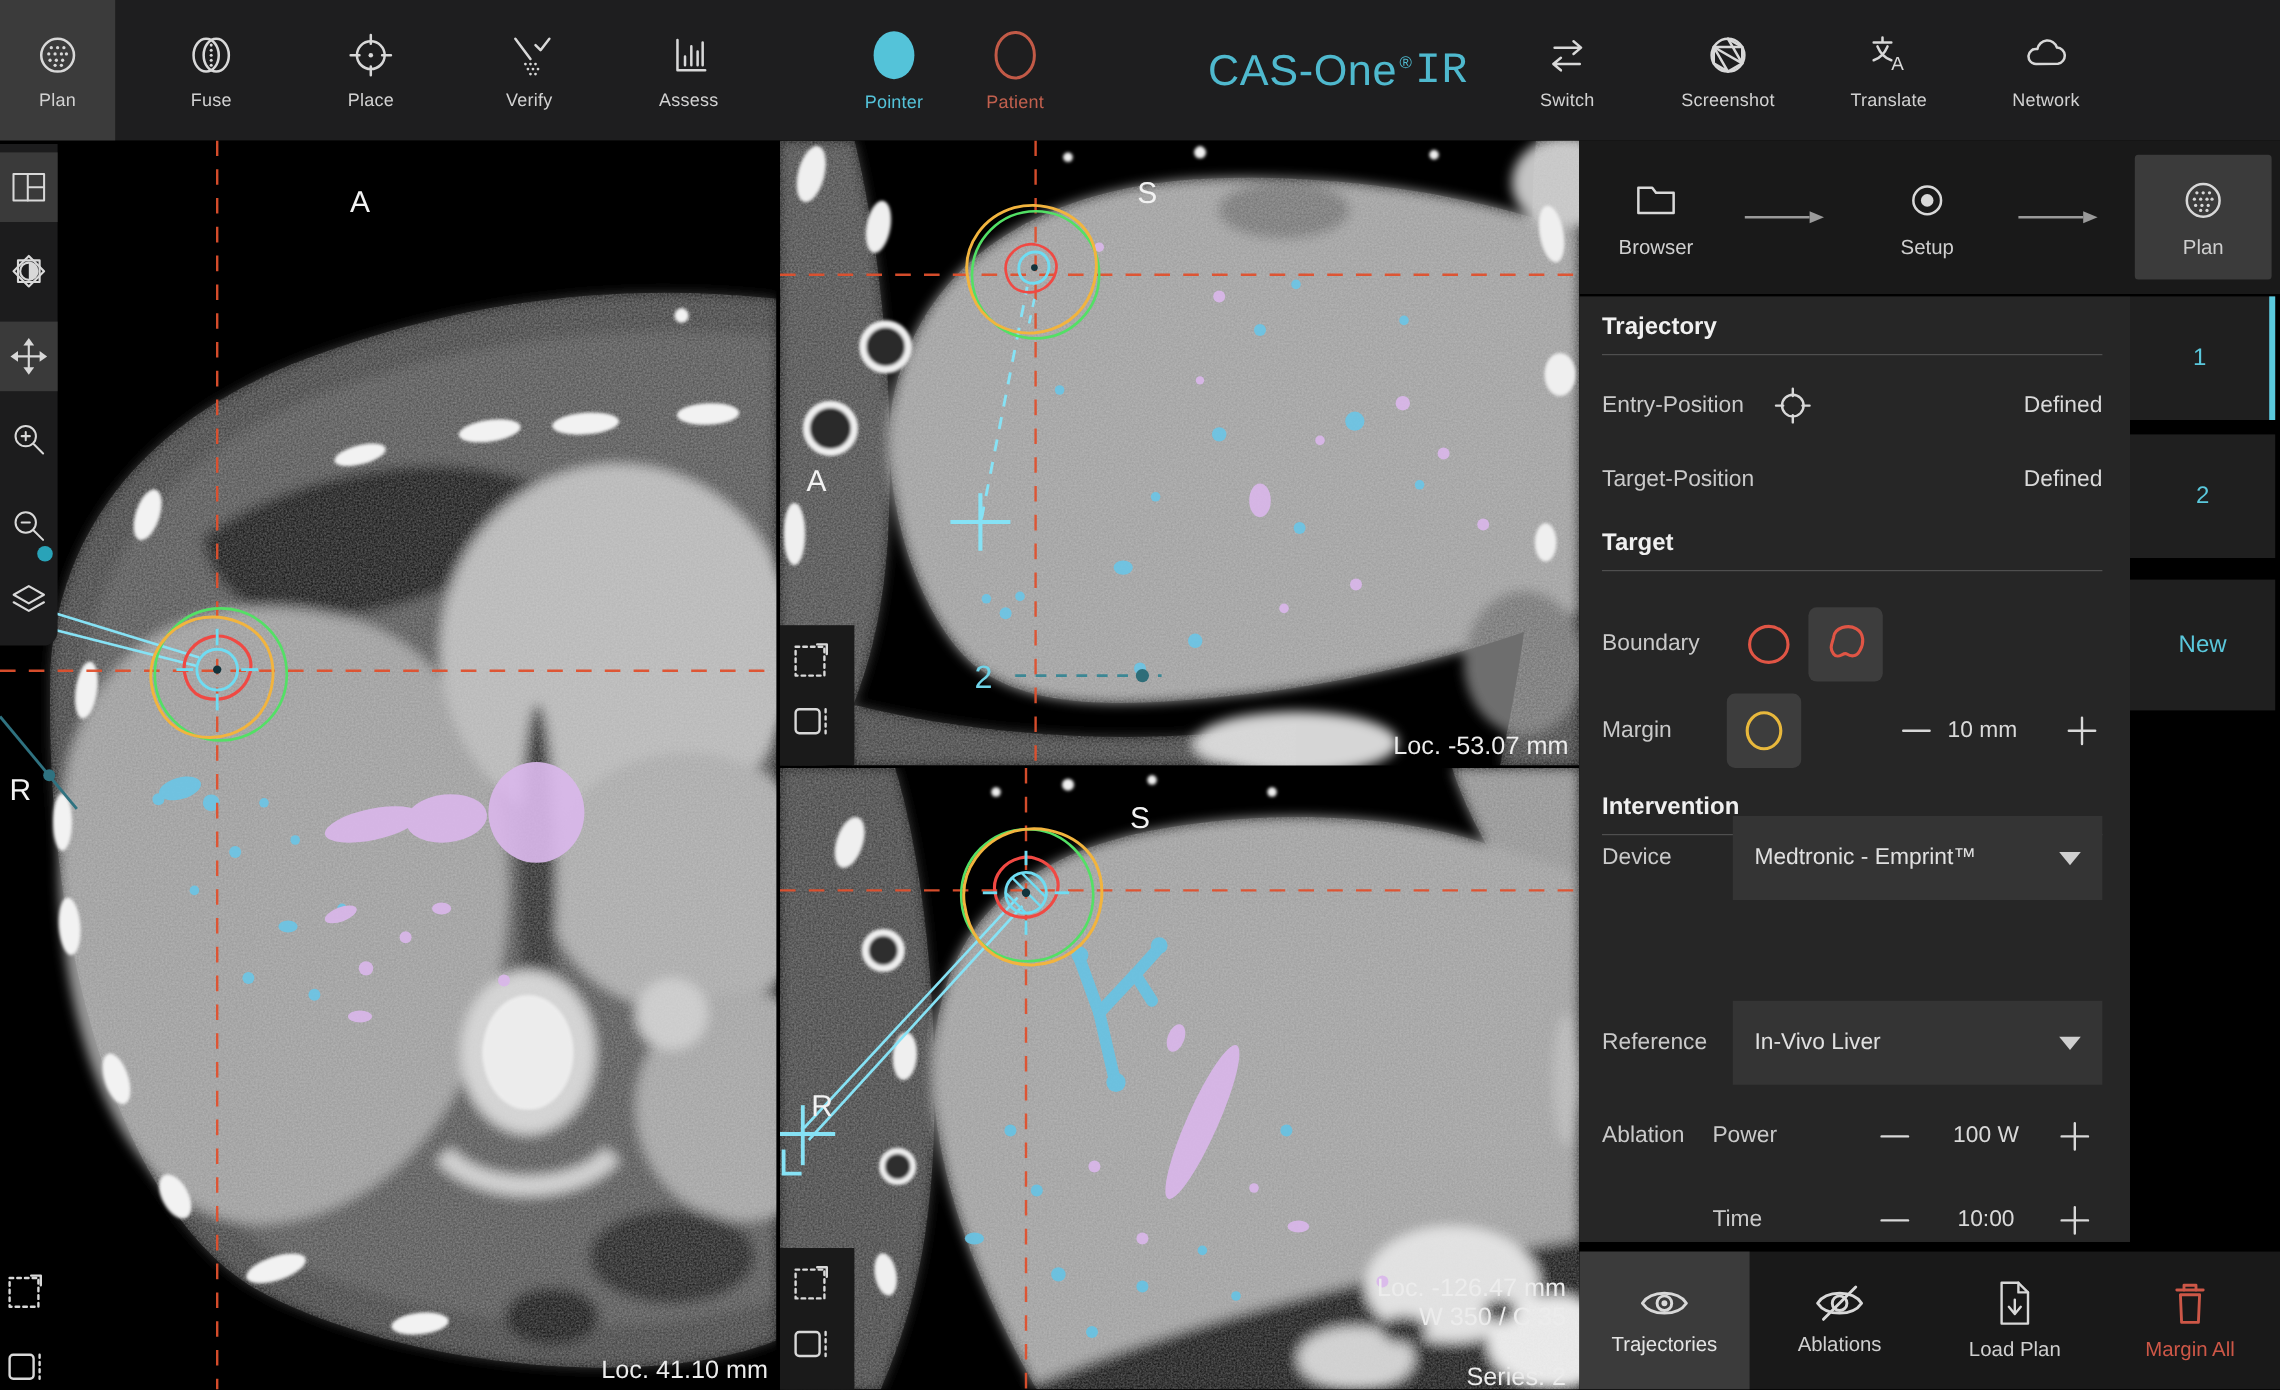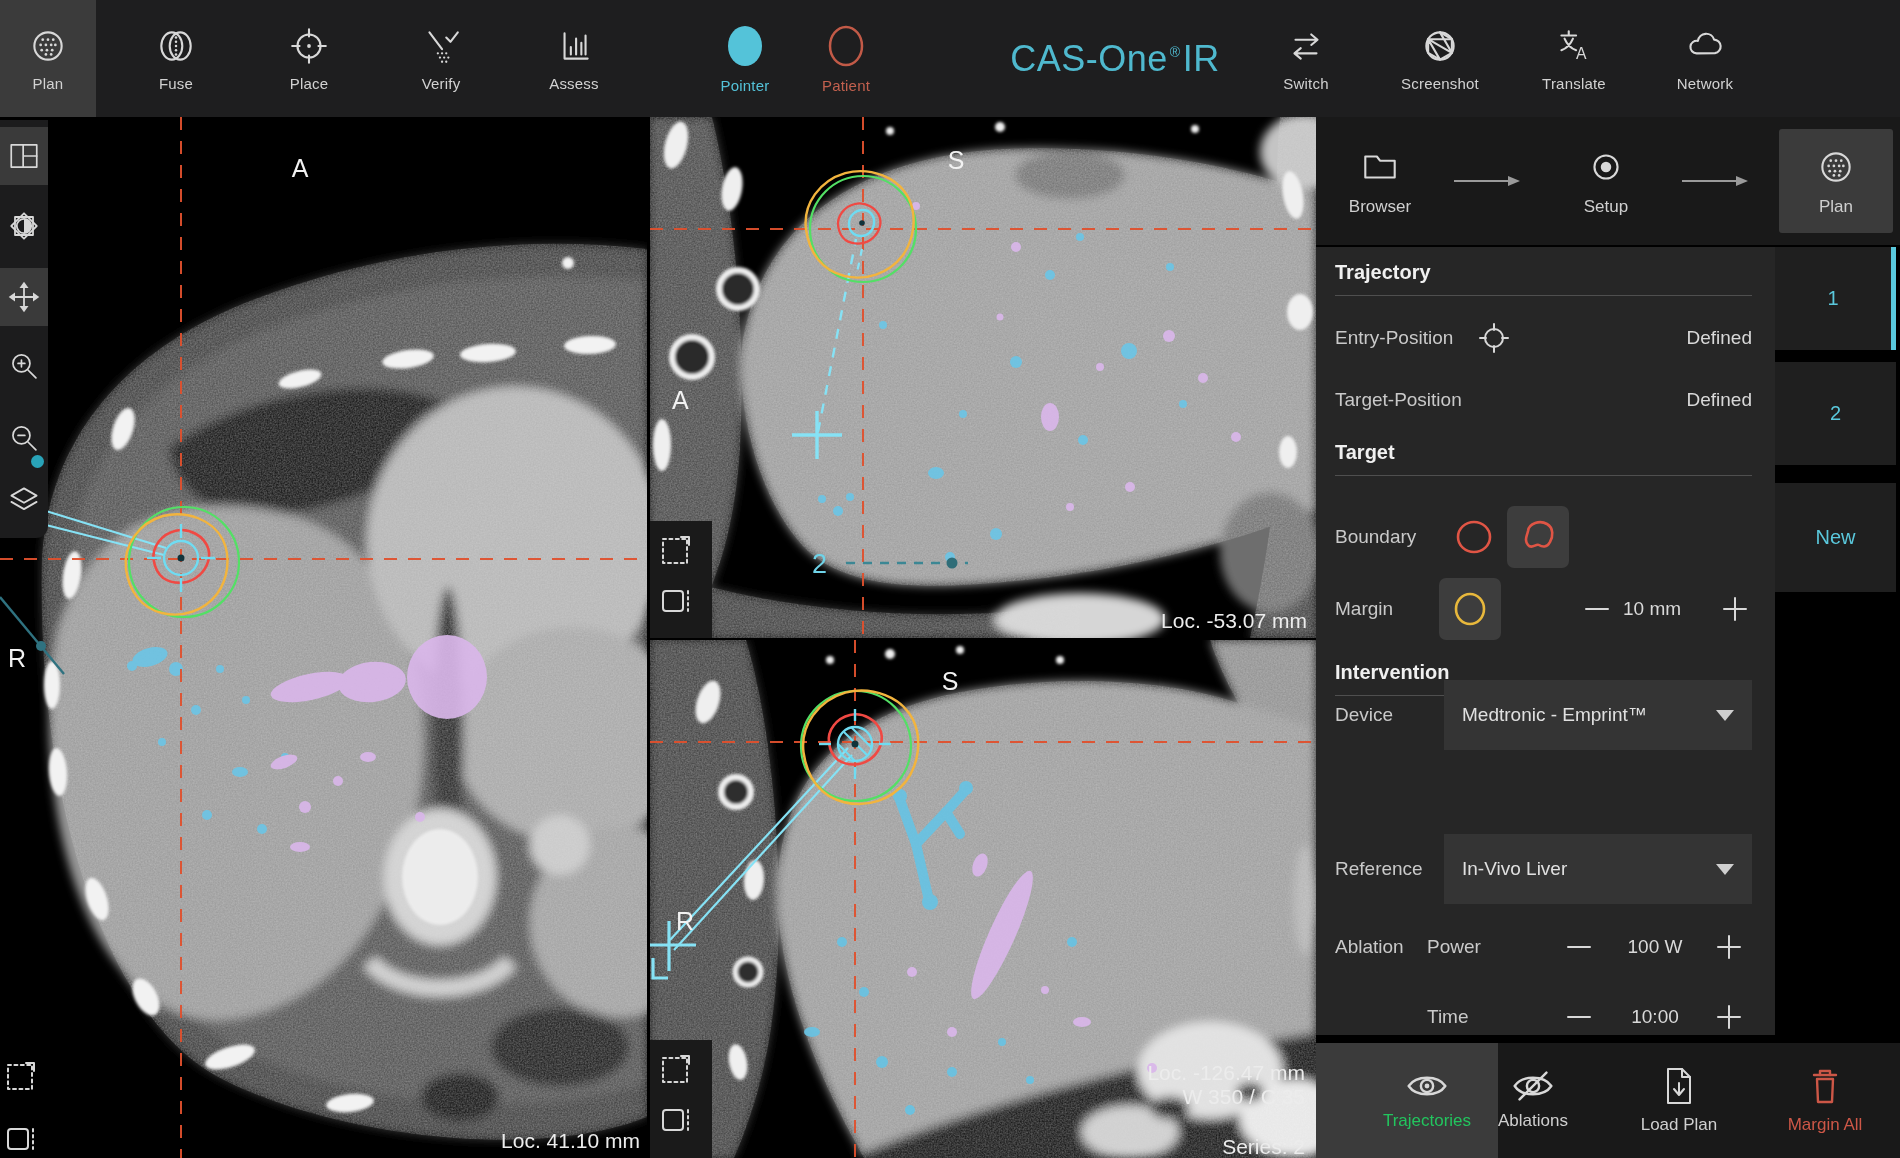--- a/index.html
+++ b/index.html
@@ -12,21 +12,21 @@
   #toolbar{position:absolute;left:0;top:0;width:1900px;height:117px;background:#1e1e1f;z-index:40;}
   .tb-item{position:absolute;top:0;height:117px;width:110px;display:flex;flex-direction:column;
            align-items:center;justify-content:center;gap:8px;cursor:default;}
   .tb-item.active{background:#3b3b3b;}
   .tb-label{font-size:15px;color:#d2d2d2;letter-spacing:.2px;}
   .tb-label.cyan{color:#54c3d9;}
   .tb-label.red{color:#c2604e;}
   #logo{position:absolute;left:960px;top:0;width:310px;height:117px;display:flex;align-items:center;
         justify-content:center;color:#4fb9ce;font-size:36px;letter-spacing:.5px;}
   #logo sup{font-size:14px;margin:-14px 2px 0 2px;}
-  #logo .sfx{margin-left:0;}
+  #logo .sfx{margin-left:0;font-family:Liberation Mono, monospace;}
 
   
   #sidebar{position:absolute;left:0;top:120px;width:48px;height:418px;background:#1c1c1d;
            border-radius:0 0 12px 0;z-index:30;}
   .sb-btn{position:absolute;left:0;width:48px;height:58px;display:flex;align-items:center;justify-content:center;}
   .sb-btn.active{background:#3a3a3a;}
   #sb-dot{position:absolute;left:31px;top:335px;width:13px;height:13px;border-radius:50%;background:#29a3b8;}
 
   
   .vp{position:absolute;background:#000;z-index:1;}
@@ -60,21 +60,21 @@
          border-top:11px solid #cfcfcf;margin-left:auto;}
 
   #tabs{position:absolute;left:1775px;top:247px;width:125px;height:796px;z-index:10;}
   .ttab{position:absolute;left:0;width:121px;background:#1f1f1f;display:flex;align-items:center;
         justify-content:center;color:#5ac8dc;font-size:20px;}
   .ttab.cur{border-right:5px solid #5ac8dc;width:116px;}
 
   #bbar{position:absolute;left:1316px;top:1043px;width:584px;height:115px;background:#191919;z-index:10;}
   .bb{position:absolute;top:0;height:115px;width:142px;display:flex;flex-direction:column;align-items:center;
       justify-content:center;gap:9px;font-size:17px;color:#cfcfcf;}
-  .bb.active{background:#3b3b3b;color:#22c55e;padding-left:40px;}
+  .bb.active{background:#3b3b3b;color:#e5e5e5;}
   .bb.danger{color:#cd5747;}
 </style>
 </head>
 <body>
 
 <div id="toolbar">
 
   <div class="tb-item active" style="left:0;width:96px">
     <svg width="42" height="42" viewBox="0 0 40 40">
       <circle class="ic" cx="20" cy="20" r="13"></circle>

